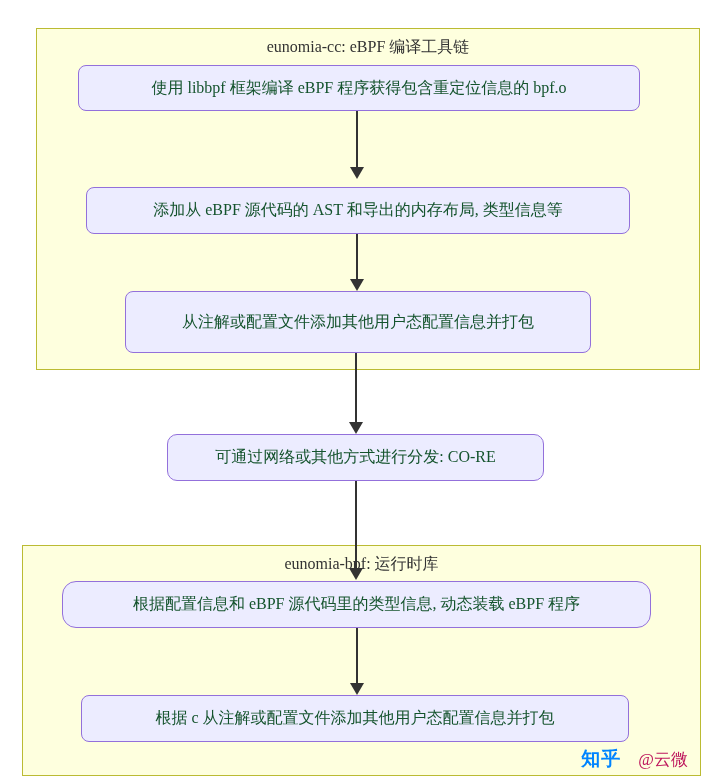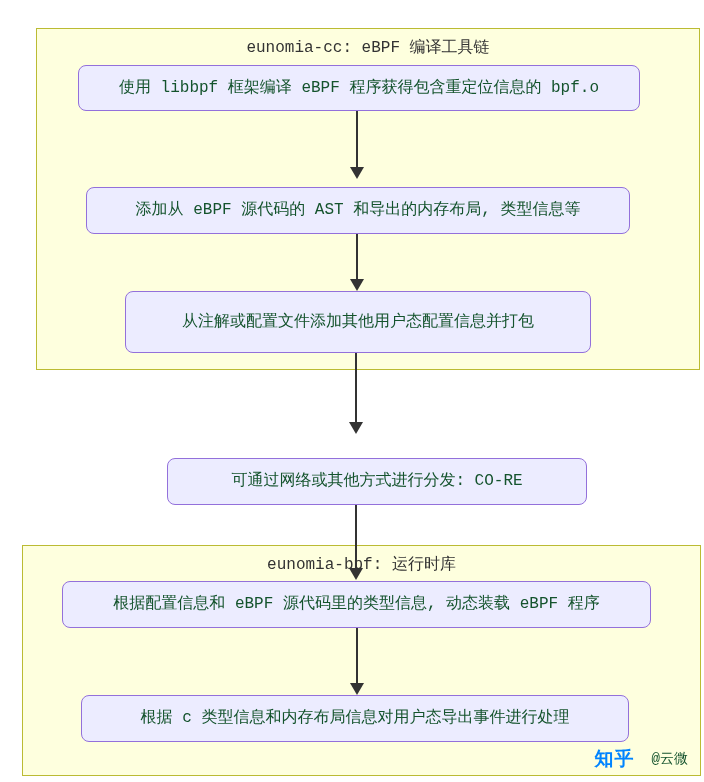--- a/index.html
+++ b/index.html
@@ -1,21 +1,21 @@
 <!DOCTYPE html>
 <html style="--group-fill: #feffde; --group-border: #bbbb33; --node-fill: #ececff; --node-border: #9370db; --arrow: #333333; --brand-blue: #0084ff;"><head>
 <meta charset="utf-8">
 <style>
   html, body { margin: 0; padding: 0; background: #ffffff; }
   .page {
     position: relative;
     width: 704px;
     height: 782px;
     background: #ffffff;
-    font-family: Liberation Mono, monospace;
+    font-family: Liberation Serif, serif;
     color: #333333;
     overflow: hidden;
   }
 
   
   .group {
     position: absolute;
     background: var(--group-fill, #feffde);
     border: 1px solid var(--group-border, #bbbb33);
     box-sizing: border-box;
@@ -44,22 +44,22 @@
     border-radius: 8px;
     font-size: 16px;
     line-height: 1.3;
     color: #14532d;
     z-index: 2;
   }
   
   .node1 { left: 41px;  top: 36px;  width: 562px; height: 46px; }
   .node2 { left: 49px;  top: 150px; width: 544px; height: 47px; margin-top: 8px; }
   .node3 { left: 88px;  top: 262px; width: 466px; height: 62px; }
-  .dist  { left: 167px; top: 458px; width: 420px; height: 47px; }
-  .node4 { left: 39px;  top: 35px;  width: 589px; height: 47px; }
+  .dist  { left: 167px; top: 434px; width: 377px; height: 47px; border-radius: 10px; }
+  .node4 { left: 39px;  top: 35px;  width: 589px; height: 47px; border-radius: 14px; }
   .node5 { left: 58px;  top: 149px; width: 548px; height: 47px; }
 
   
   .arrow { position: absolute; width: 14px; z-index: 1; }
   .arrow::before {
     content: "";
     position: absolute;
     left: 6px; top: 0; bottom: 11px;
     width: 2px;
     background: var(--arrow, #333333);
@@ -89,22 +89,22 @@
     gap: 17px;
     z-index: 3;
   }
   .wm-brand {
     color: var(--brand-blue, #0084ff);
     font-weight: bold;
     font-size: 19px;
     letter-spacing: 1px;
   }
   .wm-author {
-    color: #14532d;
-    font-size: 14px;
+    color: #be185d;
+    font-size: 17px;
   }
 </style>
 </head>
 <body>
 
 <div class="page">
 
   <div class="group group1">
     <div class="group-title">eunomia-cc: eBPF 编译工具链</div>
     <div class="node node1">使用 libbpf 框架编译 eBPF 程序获得包含重定位信息的 bpf.o</div>
@@ -117,21 +117,21 @@
   <div class="arrow a3"></div>
 
   <div class="node dist">可通过网络或其他方式进行分发: CO-RE</div>
 
   <div class="arrow a4"></div>
 
   <div class="group group2">
     <div class="group-title">eunomia-bpf: 运行时库</div>
     <div class="node node4">根据配置信息和 eBPF 源代码里的类型信息, 动态装载 eBPF 程序</div>
     <div class="arrow a5"></div>
-    <div class="node node5">根据 c 类型信息和内存布局信息对用户态导出事件进行处理</div>
+    <div class="node node5">根据 c 从注解或配置文件添加其他用户态配置信息并打包</div>
   </div>
 
   <div class="watermark">
     <span class="wm-brand">知乎</span>
     <span class="wm-author">@云微</span>
   </div>
 
 </div>
 
 </body></html>

